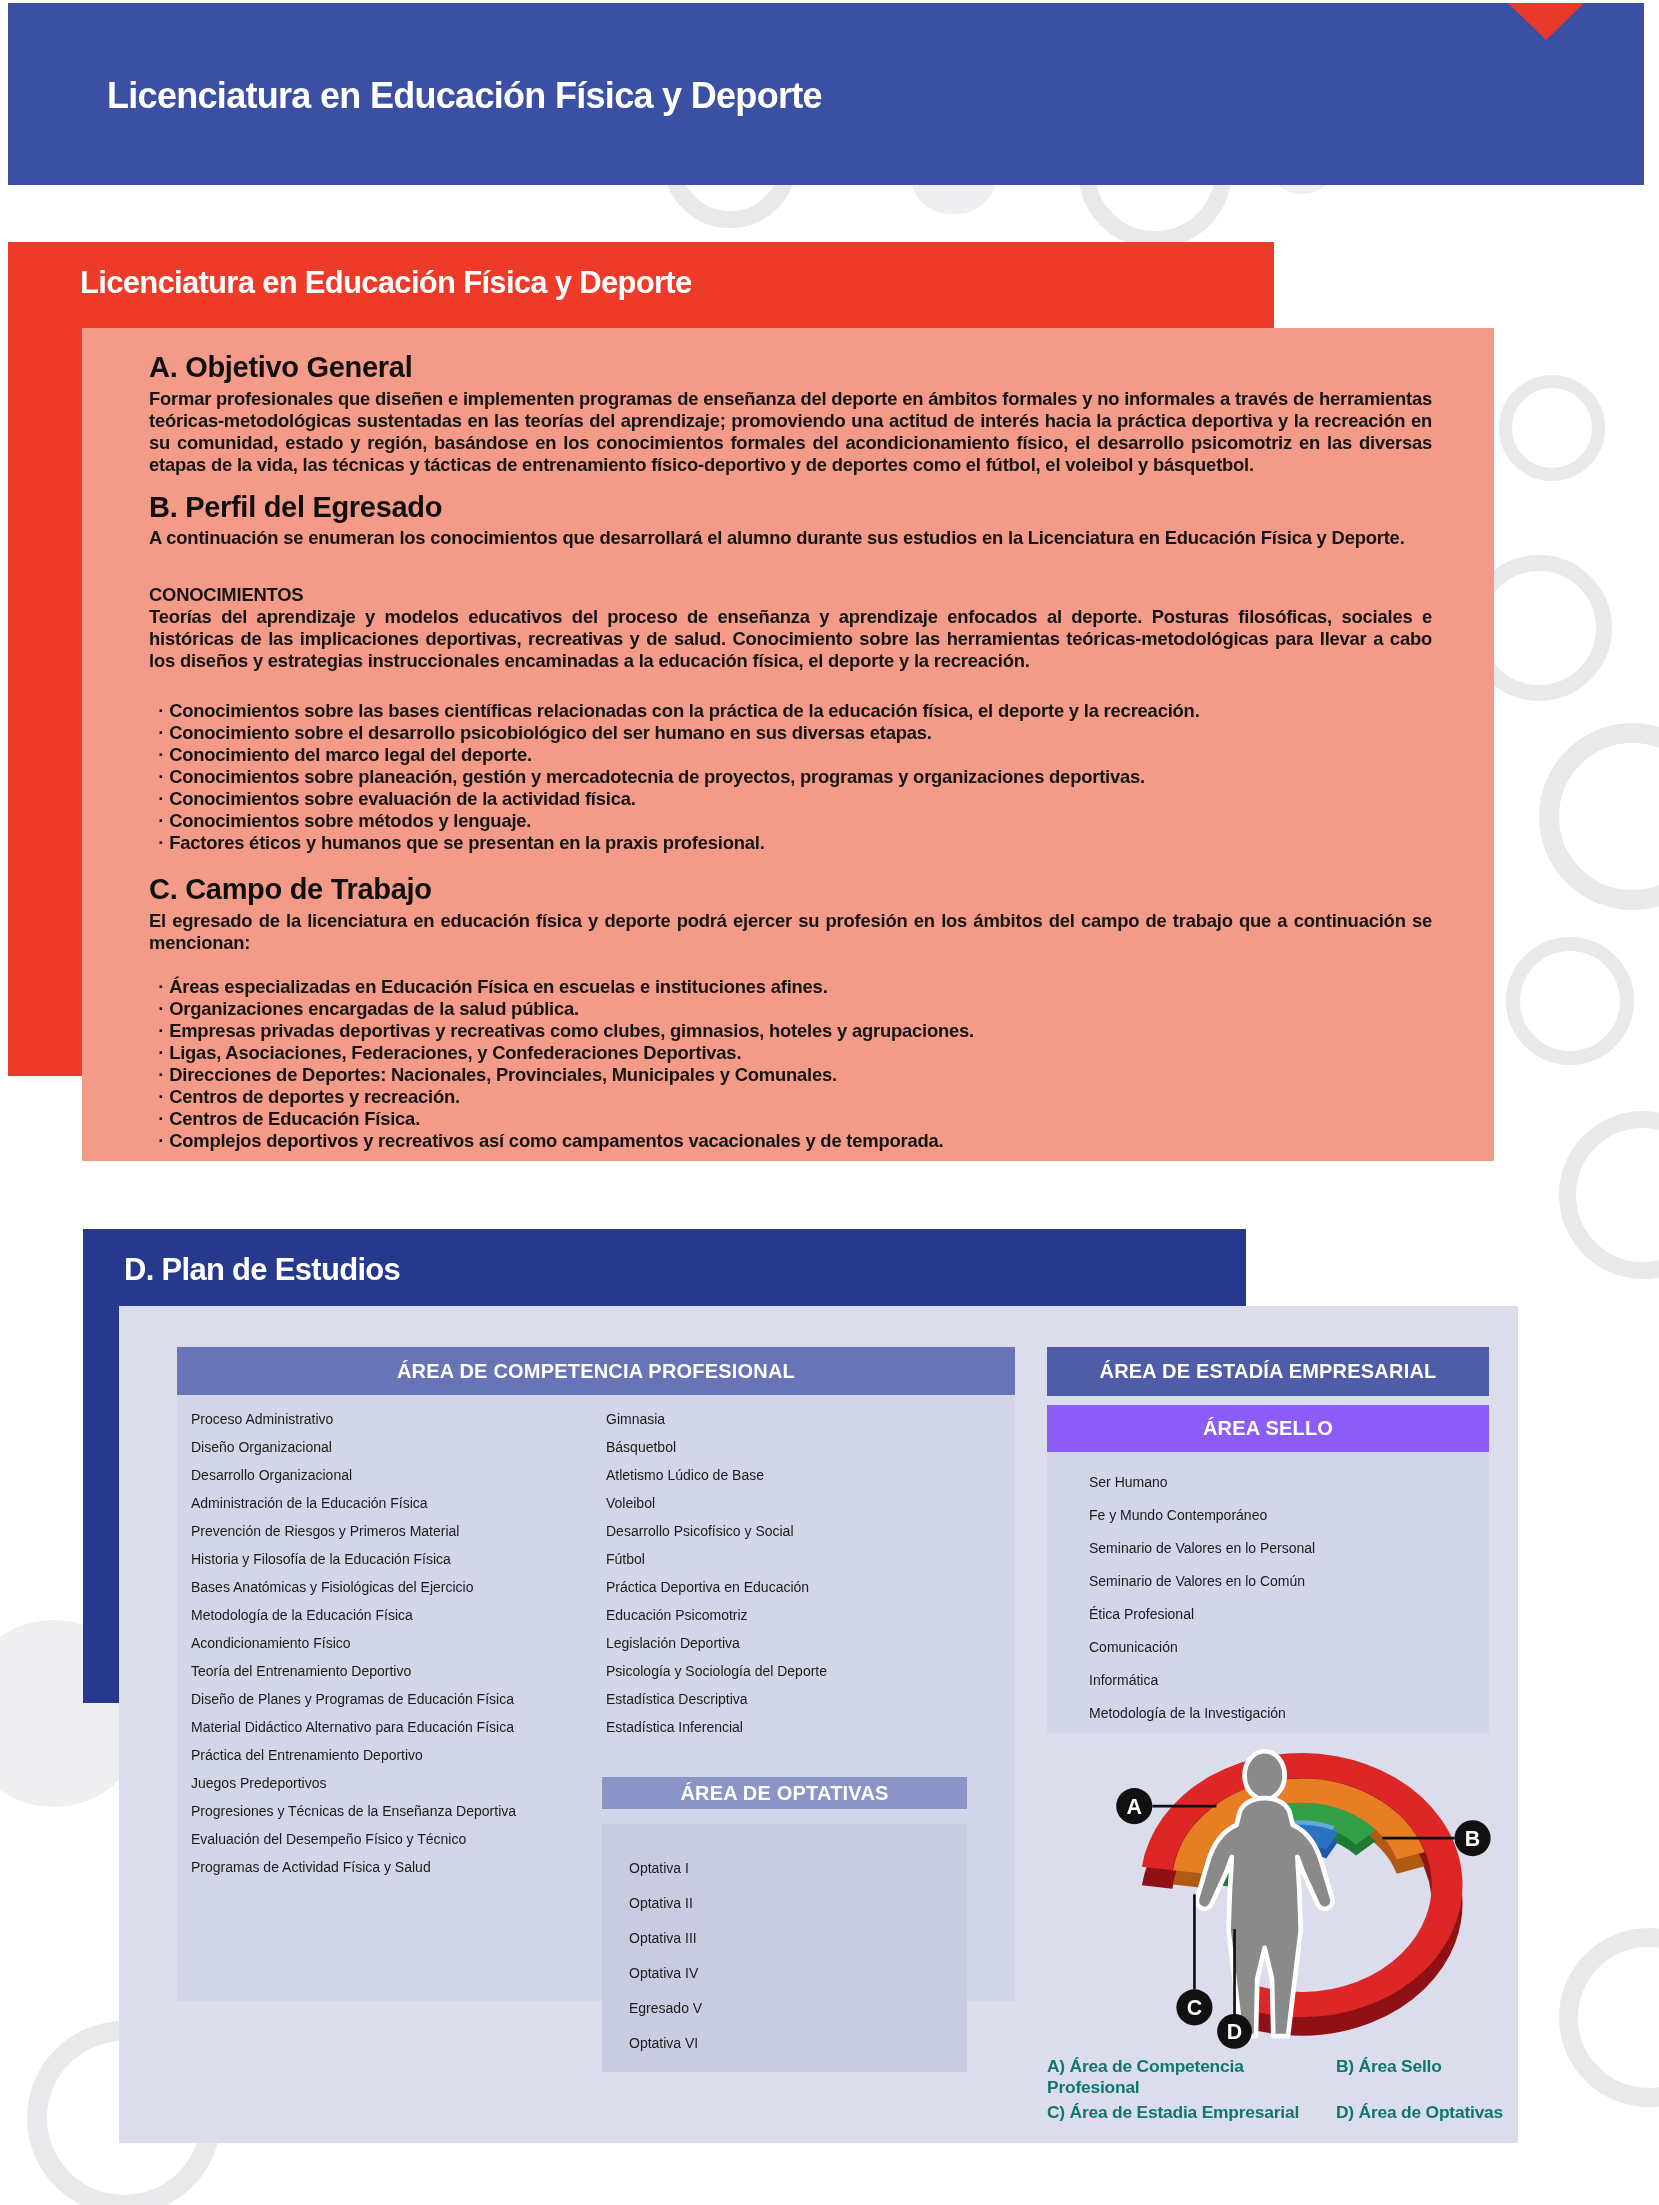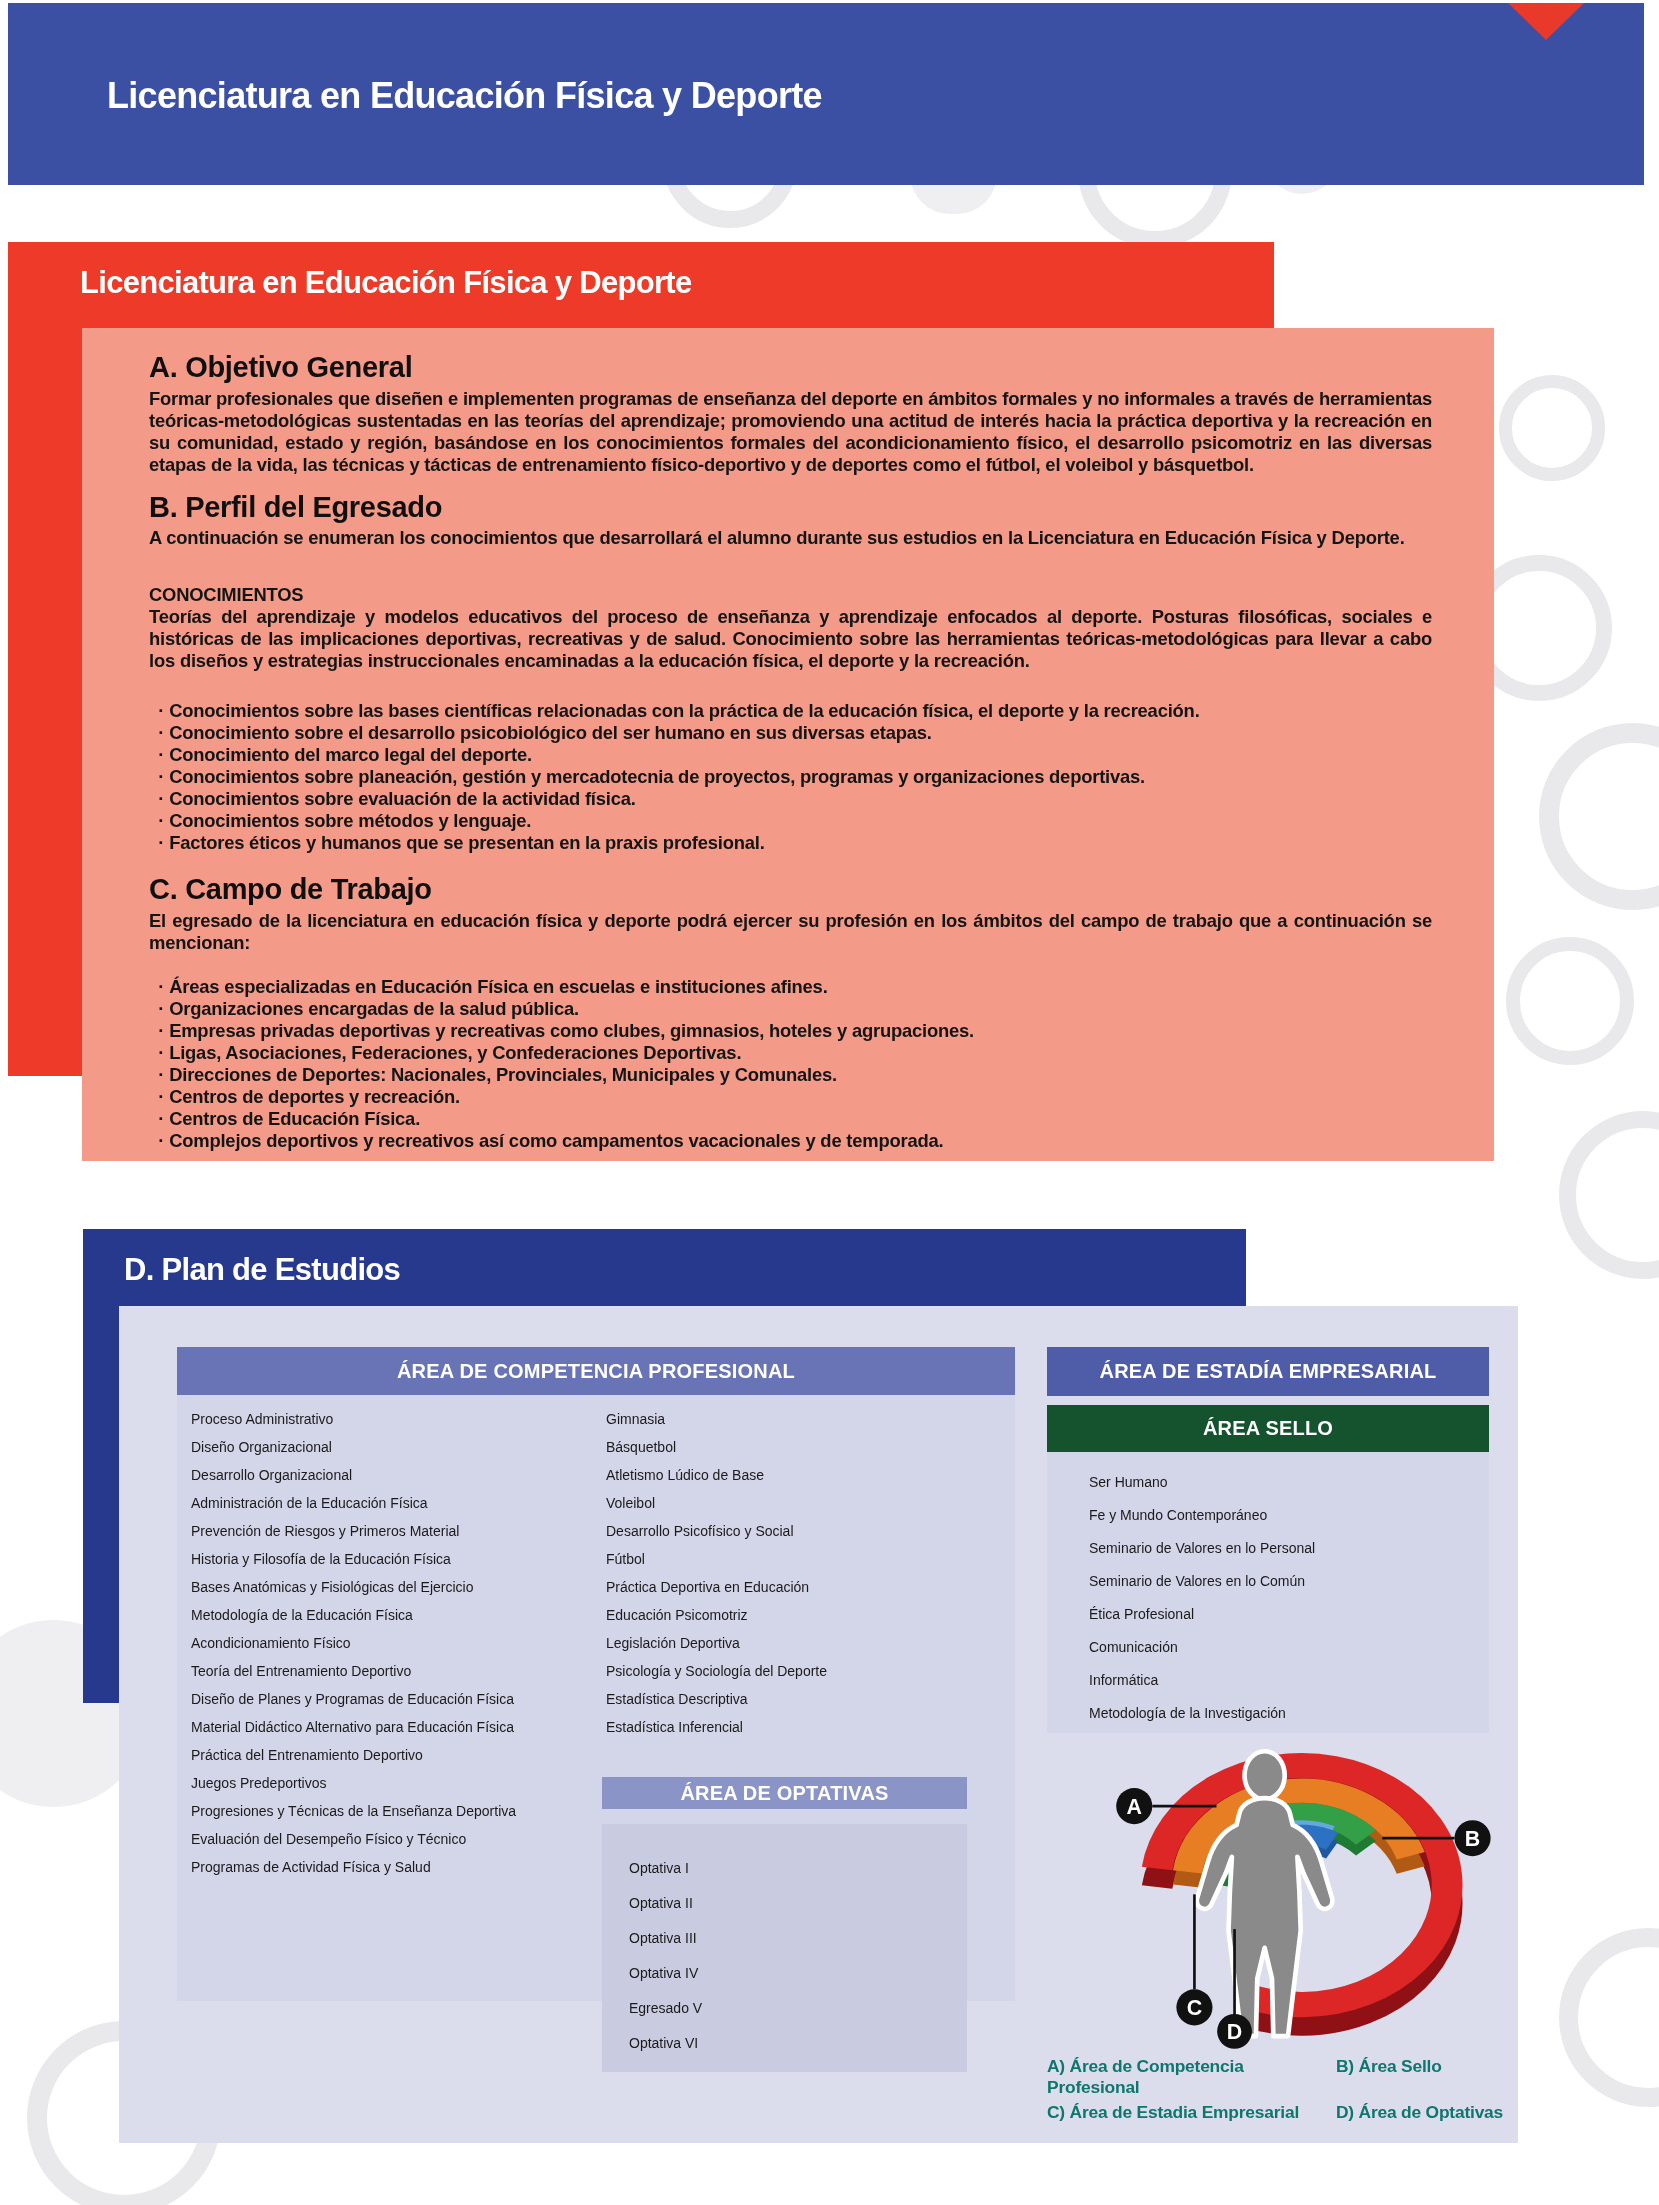--- a/index.html
+++ b/index.html
@@ -35,21 +35,21 @@
             color:#fff;font-weight:700;font-size:20px;letter-spacing:0.2px;}
   #comp-hdr{left:177px;top:1347px;width:838px;height:49px;background:#6974B6;}
   #comp-body{position:absolute;left:177px;top:1395px;width:838px;height:606px;background:#D3D5E8;}
   .course-col{position:absolute;font-size:14px;line-height:28px;font-weight:400;color:#1b1b1b;}
   #col1{left:191px;top:1405px;width:402px;}
   #col2{left:606px;top:1405px;width:402px;}
   #opt-hdr{left:602px;top:1777px;width:365px;height:32px;background:#8A94C6;}
   #opt-body{position:absolute;left:602px;top:1824px;width:365px;height:248px;background:#C9CCE0;}
   #opt-list{left:629px;top:1851px;width:308px;line-height:35px;}
   #est-hdr{left:1047px;top:1347px;width:442px;height:49px;background:#4F5CA7;}
-  #sello-hdr{left:1047px;top:1405px;width:442px;height:47px;background:#14532d;}
+  #sello-hdr{left:1047px;top:1405px;width:442px;height:47px;background:#8b5cf6;}
   #sello-body{position:absolute;left:1047px;top:1452px;width:442px;height:281px;background:#D3D5E8;}
   #sello-list{left:1089px;top:1466px;width:388px;line-height:33px;}
   
   #diagram{position:absolute;left:1044px;top:1723px;width:468px;height:328px;}
   #legend{position:absolute;left:1047px;top:2056px;width:462px;display:grid;
           grid-template-columns:289px auto;row-gap:4px;
           font-size:17.4px;font-weight:700;letter-spacing:-0.2px;color:#0f766e;}
 </style>
 </head>
 <body>

